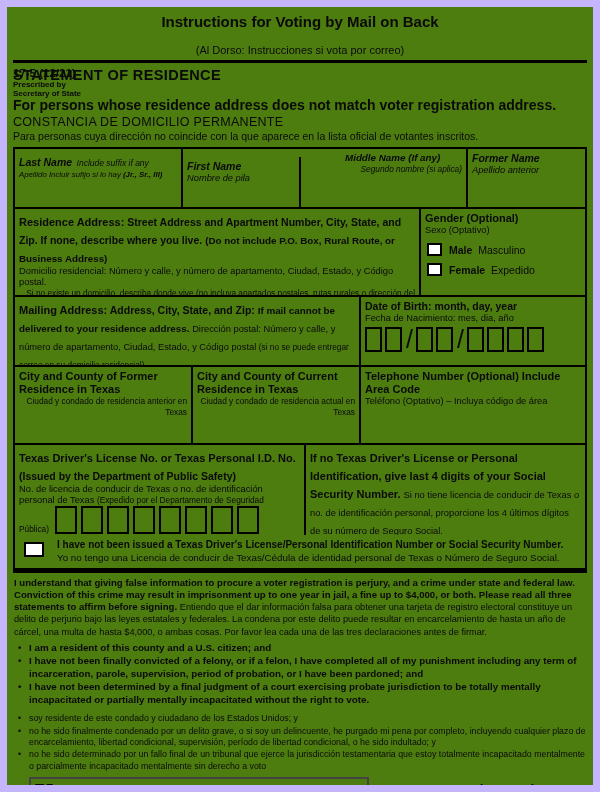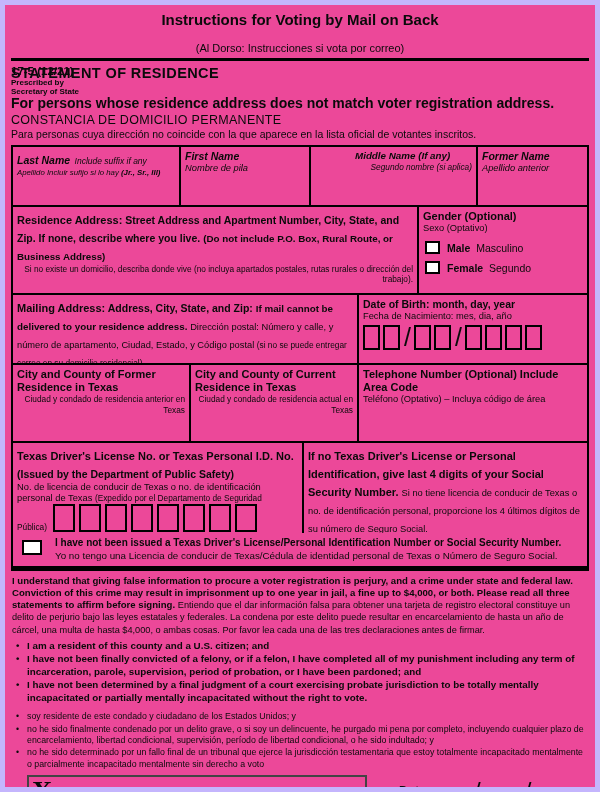--- a/index.html
+++ b/index.html
@@ -1,18 +1,18 @@
 <!DOCTYPE html>
 <html><head>
 <meta charset="utf-8">
 <style>
   * { box-sizing: border-box; margin: 0; padding: 0; }
   html,body { width:600px; height:792px; }
   body { background:#000; font-family:"Liberation Sans", sans-serif; color:#0a0a0a; }
-  .page { width:600px; height:792px; background:#ec4899; border:5px solid #c4b5fd; padding:1px 6px 0; overflow:hidden; }
+  .page { width:600px; height:792px; background:#4d7c0f; border:7px solid #c4b5fd; padding:1px 6px 0; overflow:hidden; }
 
   
   .banner { text-align:center; padding:5px 0 4px; border-bottom:3px solid #000; }
   .banner-title { font-size:15px; font-weight:bold; }
   .banner-sub { font-size:11px; margin-top:14px; }
 
   
   .header { position:relative; padding:4px 0 5px; }
   .form-no { position:absolute; left:0; top:4px; line-height:1.15; }
   .form-no-main { font-size:11.5px; font-weight:bold; }
@@ -32,21 +32,21 @@
   .lbl  { font-size:10.5px; font-weight:bold; line-height:1.2; }
   .lbl-lg { font-size:11px; font-weight:bold; line-height:1.2; }
   .lbl-sm { font-size:9.8px; font-weight:bold; line-height:1.2; }
   .note { font-size:8.5px; font-weight:normal; }
   .es   { font-size:9.3px; font-weight:normal; line-height:1.2; }
   .es-sm{ font-size:8.3px; font-weight:normal; line-height:1.25;text-align:right; }
   .tiny { font-size:7.8px; font-weight:normal; }
 
   .r1 { height:60px;font-style:italic; } .r2 { height:88px; } .r3 { height:70px; } .r4 { height:78px; }
   .r5 { height:90px; } .r6 { height:33px; }
-  .c-w168{ width:168px; flex:none; } .c-w123{ width:130px; flex:none; } .c-w115{ width:127px; flex:none;margin-left:40px; }
+  .c-w168{ width:168px; flex:none; } .c-w123{ width:118px; flex:none;margin-top:8px; } .c-w115{ width:127px; flex:none;margin-left:40px; }
   .c-w406{ width:406px; flex:none; } .c-w346{ width:346px; flex:none; }
   .c-w178{ width:178px; flex:none; } .c-w168b{ width:168px; flex:none; } .c-w291{ width:291px; flex:none; }
   .c-fill{ flex:1; }
 
   .cb { display:inline-block; width:15px; height:13px; border:2px solid #000; background:#fff; flex:none; }
   .gender-opt { display:flex; align-items:center; gap:7px; margin:7px 0 0 2px; font-size:10.5px; }
   .gender-opt b { font-weight:bold; }
 
   .boxrow { display:flex; align-items:flex-end; }
   .dbox { width:17px; height:25px; border:2px solid #000; margin-right:3px; flex:none; }
@@ -125,32 +125,33 @@
       </div>
       <div class="cell c-fill">
         <div class="lbl">Former Name</div>
         <div class="es">Apellido anterior</div>
       </div>
     </div>
 
     <div class="row r2">
       <div class="cell c-w406">
         <span class="lbl-lg">Residence Address:</span><span class="lbl"> Street Address and Apartment Number, City, State, and Zip. If none, describe where you live. </span><span class="lbl-sm">(Do not include P.O. Box, Rural Route, or Business Address)</span>
+        <div class="es">Domicilio residencial: Número y calle, y número de apartamento, Ciudad, Estado, y Código postal.</div>
         <div class="es-sm">Si no existe un domicilio, describa donde vive (no incluya apartados postales, rutas rurales o dirección del trabajo).</div>
       </div>
       <div class="cell c-fill">
         <div class="lbl-lg">Gender (Optional)</div>
         <div class="es">Sexo (Optativo)</div>
         <div class="gender-opt">
           <span class="cb"></span>
           <span><b>Male</b>&nbsp; <span>Masculino</span></span>
         </div>
         <div class="gender-opt">
           <span class="cb"></span>
-          <span><b>Female</b>&nbsp; <span>Segundo</span></span>
+          <span><b>Female</b>&nbsp; <span>Expedido</span></span>
         </div>
       </div>
     </div>
 
     <div class="row r3">
       <div class="cell c-w346">
         <span class="lbl-lg">Mailing Address:</span><span class="lbl"> Address, City, State, and Zip: </span><span class="lbl-sm">If mail cannot be delivered to your residence address. </span><span class="es">Dirección postal: Número y calle, y número de apartamento, Ciudad, Estado, y Código postal </span><span class="es-sm">(si no se puede entregar correo en su domicilio residencial).</span>
       </div>
       <div class="cell c-fill">
         <div class="lbl">Date of Birth: month, day, year</div>

